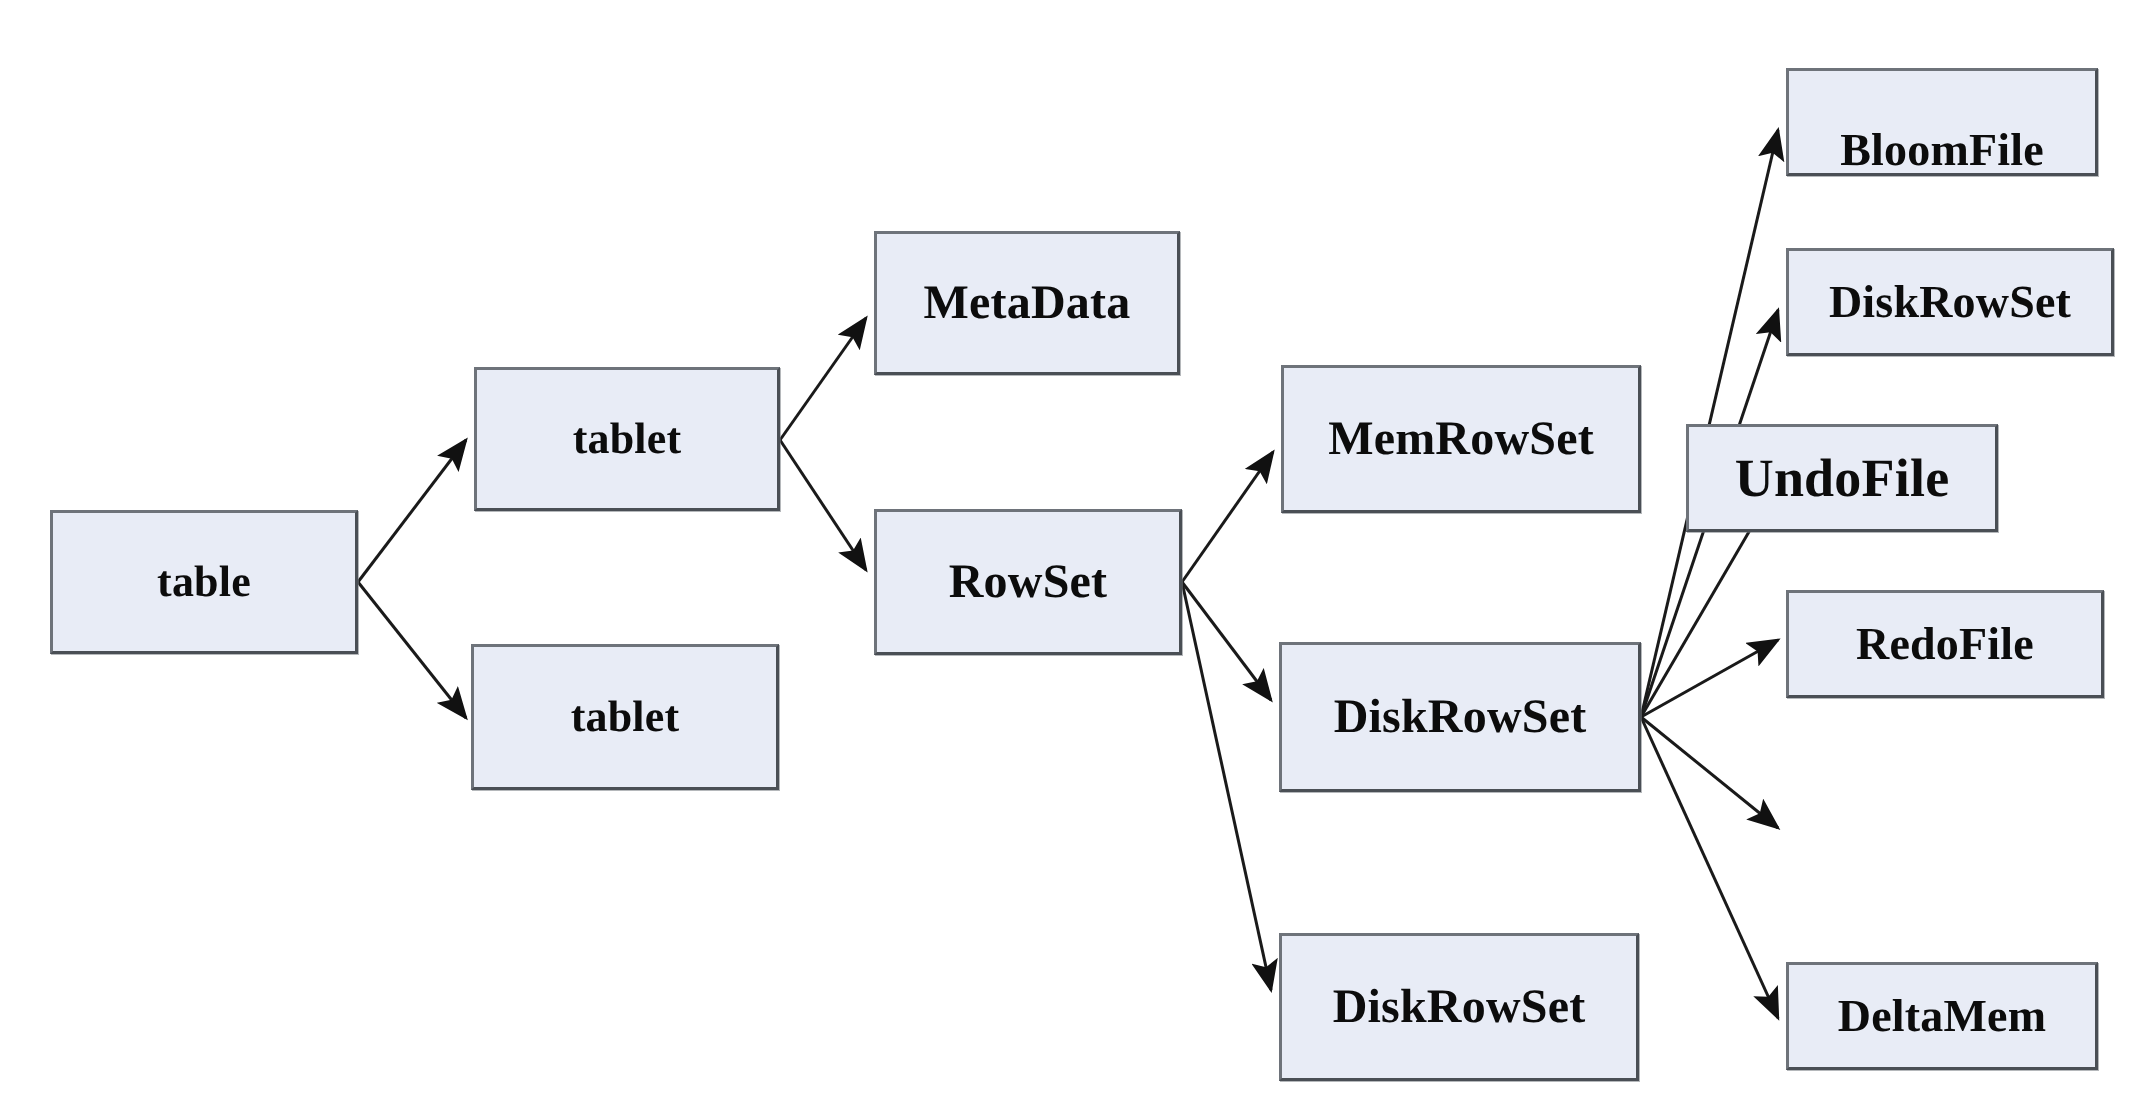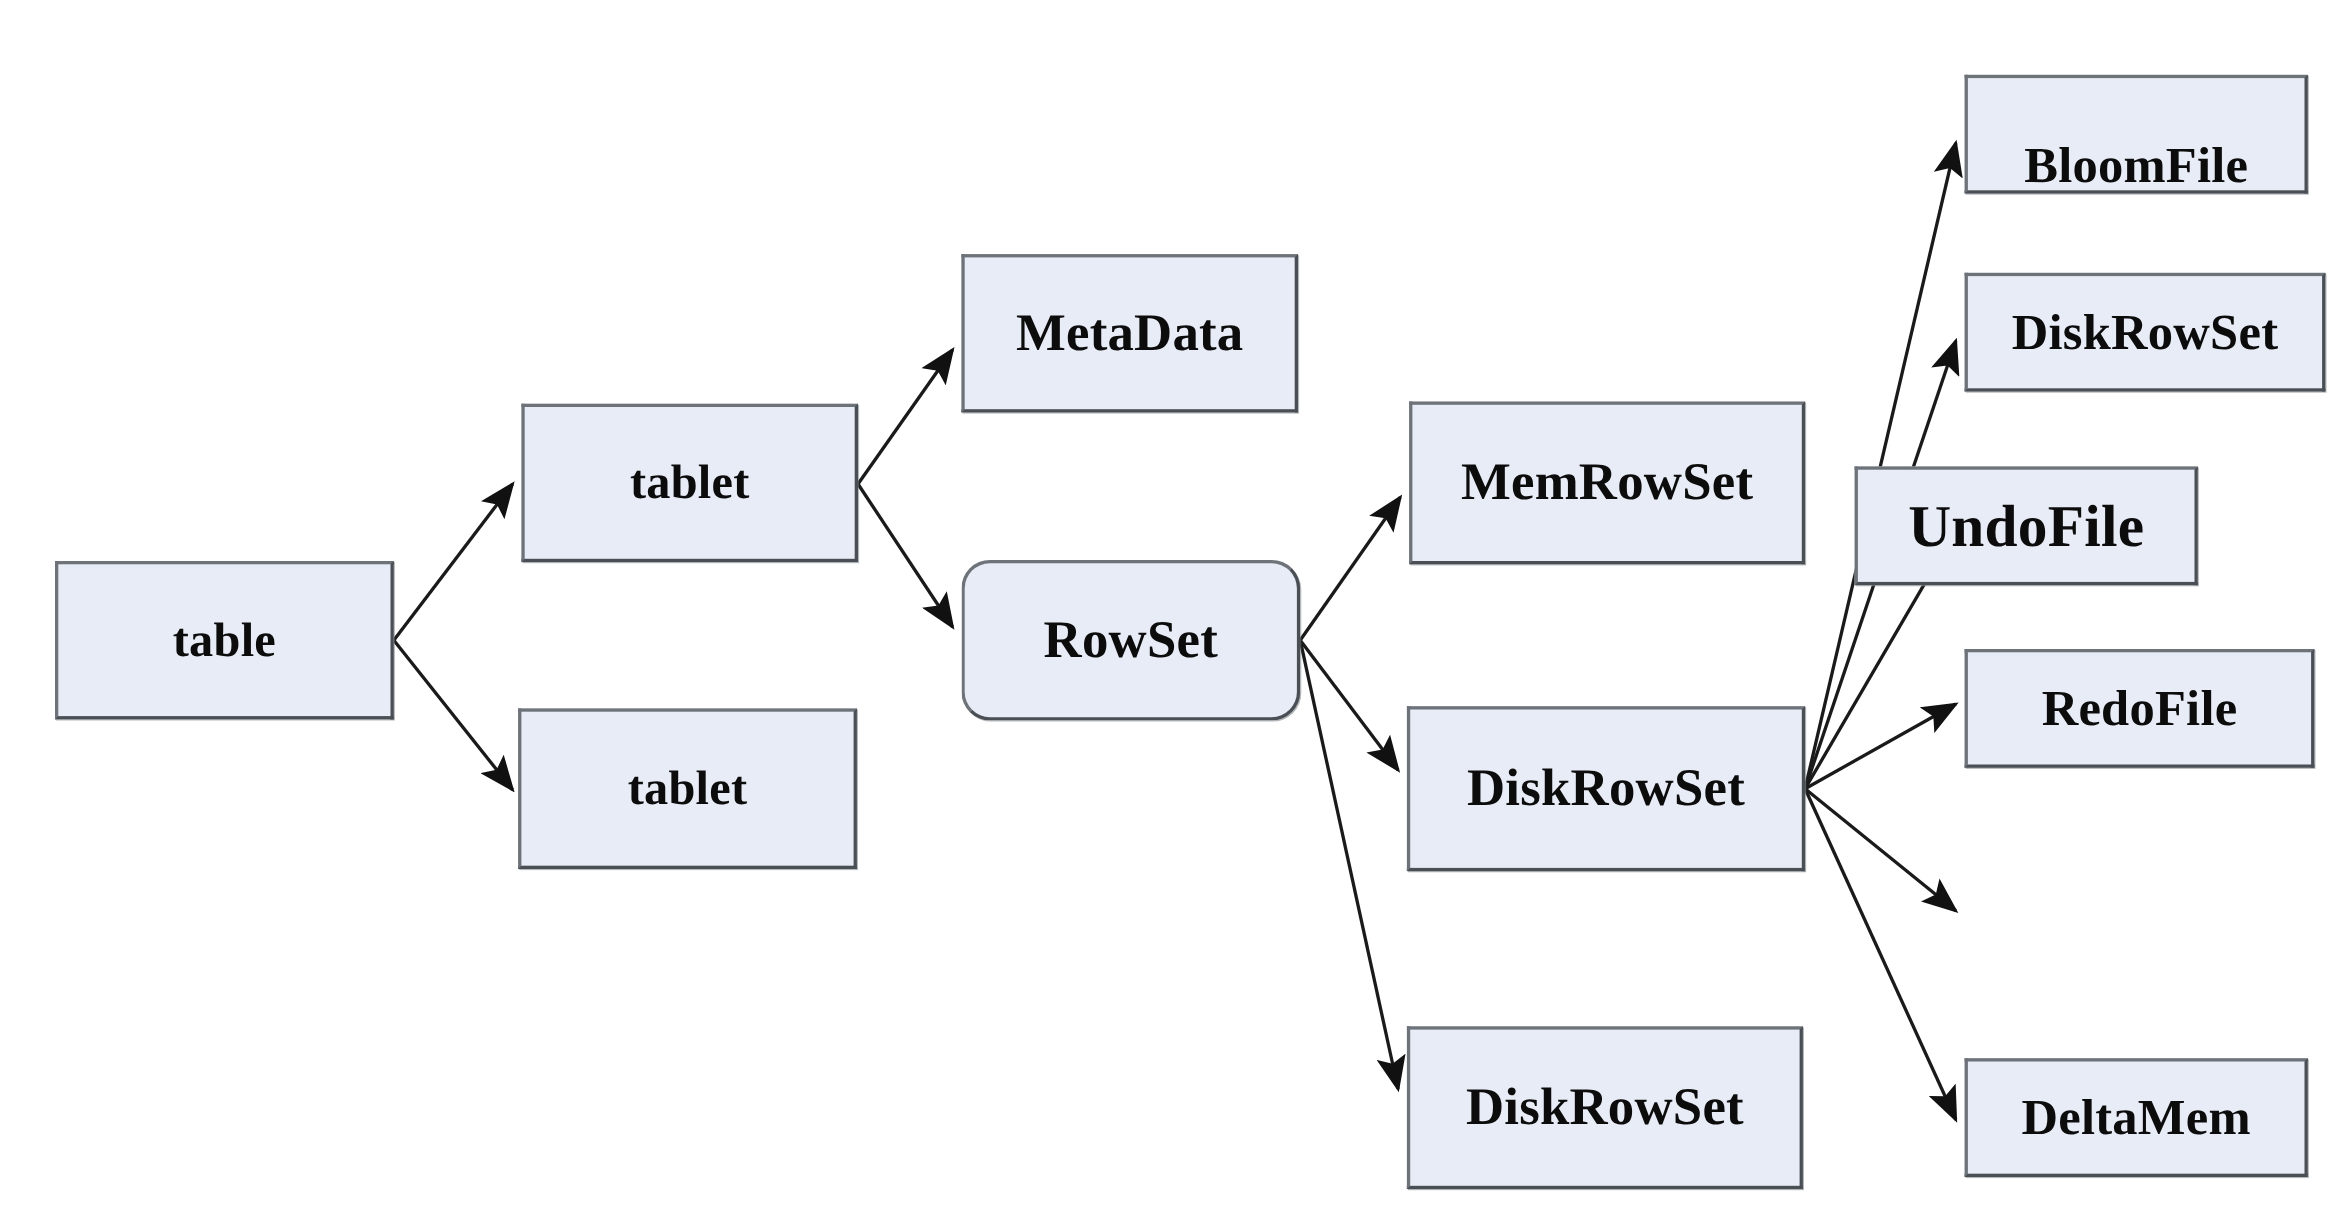--- a/index.html
+++ b/index.html
@@ -97,21 +97,21 @@
   </div>
   <div class="node" style="left: 474px; top: 367px; width: 306px; height: 144px; font-size: 44px;">
     <span class="node-label">tablet</span>
   </div>
   <div class="node" style="left: 471px; top: 644px; width: 308px; height: 146px; font-size: 44px;">
     <span class="node-label">tablet</span>
   </div>
   <div class="node" style="left: 874px; top: 231px; width: 306px; height: 144px; font-size: 48px;">
     <span class="node-label">MetaData</span>
   </div>
-  <div class="node" style="left: 874px; top: 509px; width: 308px; height: 146px; font-size: 48px; border-radius: 26px;">
+  <div class="node" style="left: 874px; top: 509px; width: 308px; height: 146px; font-size: 48px;">
     <span class="node-label">RowSet</span>
   </div>
   <div class="node" style="left: 1281px; top: 365px; width: 360px; height: 148px; font-size: 48px;">
     <span class="node-label">MemRowSet</span>
   </div>
   <div class="node" style="left: 1279px; top: 642px; width: 362px; height: 150px; font-size: 48px;">
     <span class="node-label">DiskRowSet</span>
   </div>
   <div class="node" style="left: 1279px; top: 933px; width: 360px; height: 148px; font-size: 48px;">
     <span class="node-label">DiskRowSet</span>

